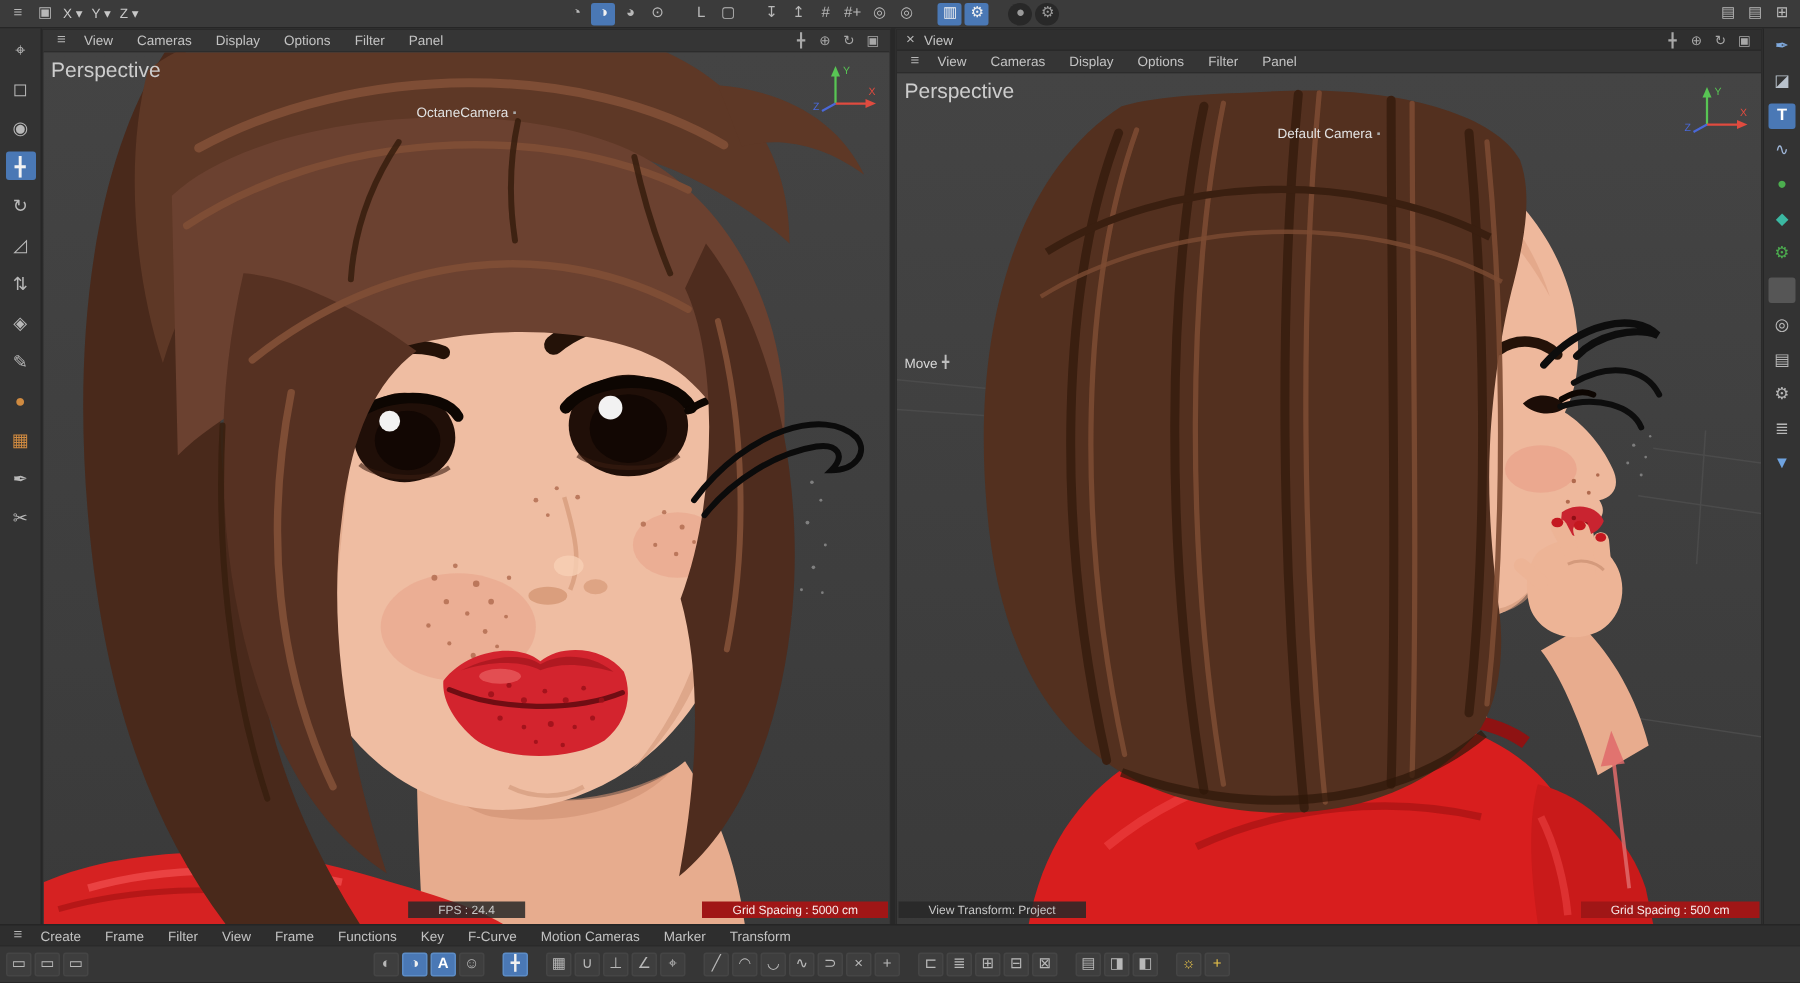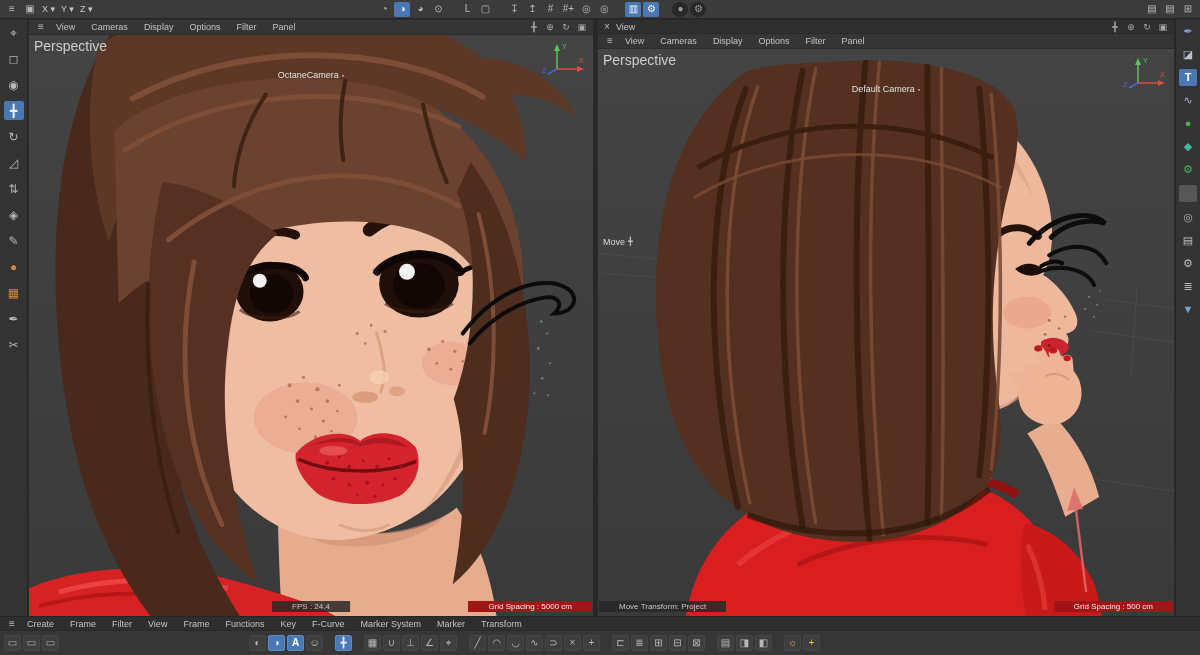--- a/index.html
+++ b/index.html
@@ -426,38 +426,38 @@
         <svg class="gizmo" width="46" height="42">
           <line x1="16" y1="30" x2="16" y2="10" stroke="#58c554" stroke-width="1.5"></line>
           <path d="M13,12 L16,5 L19,12 Z" fill="#58c554"></path>
           <line x1="16" y1="30" x2="38" y2="30" stroke="#e04b3f" stroke-width="1.5"></line>
           <path d="M36,27 L43,30 L36,33 Z" fill="#e04b3f"></path>
           <line x1="16" y1="30" x2="7" y2="35" stroke="#4a68d8" stroke-width="1.5"></line>
           <text x="21" y="10" fill="#58c554" font-size="7">Y</text>
           <text x="38" y="24" fill="#e04b3f" font-size="7">X</text>
           <text x="1" y="34" fill="#4a68d8" font-size="7">Z</text>
         </svg>
-        <span class="status" style="left:1px;">Move Transform: Project</span>
+        <span class="status" style="left:1px;">View Transform: Project</span>
         <span class="status red" style="right:1px;">Grid Spacing : 500 cm</span>
       </div>
     </div>
   </div>
 
   <div id="bottommenu">
     <span class="ic">≡</span>
     <span class="strip">
         <span class="menu-item">Create</span>
         <span class="menu-item">Frame</span>
         <span class="menu-item">Filter</span>
         <span class="menu-item">View</span>
         <span class="menu-item">Frame</span>
         <span class="menu-item">Functions</span>
         <span class="menu-item">Key</span>
         <span class="menu-item">F-Curve</span>
-        <span class="menu-item">Marker System</span>
+        <span class="menu-item">Motion Cameras</span>
         <span class="menu-item">Marker</span>
         <span class="menu-item">Transform</span>
       </span>
   </div>
 
   <div id="bottombar">
     <div class="strip">
         <span class="ic">▭</span>
         <span class="ic">▭</span>
         <span class="ic">▭</span>

